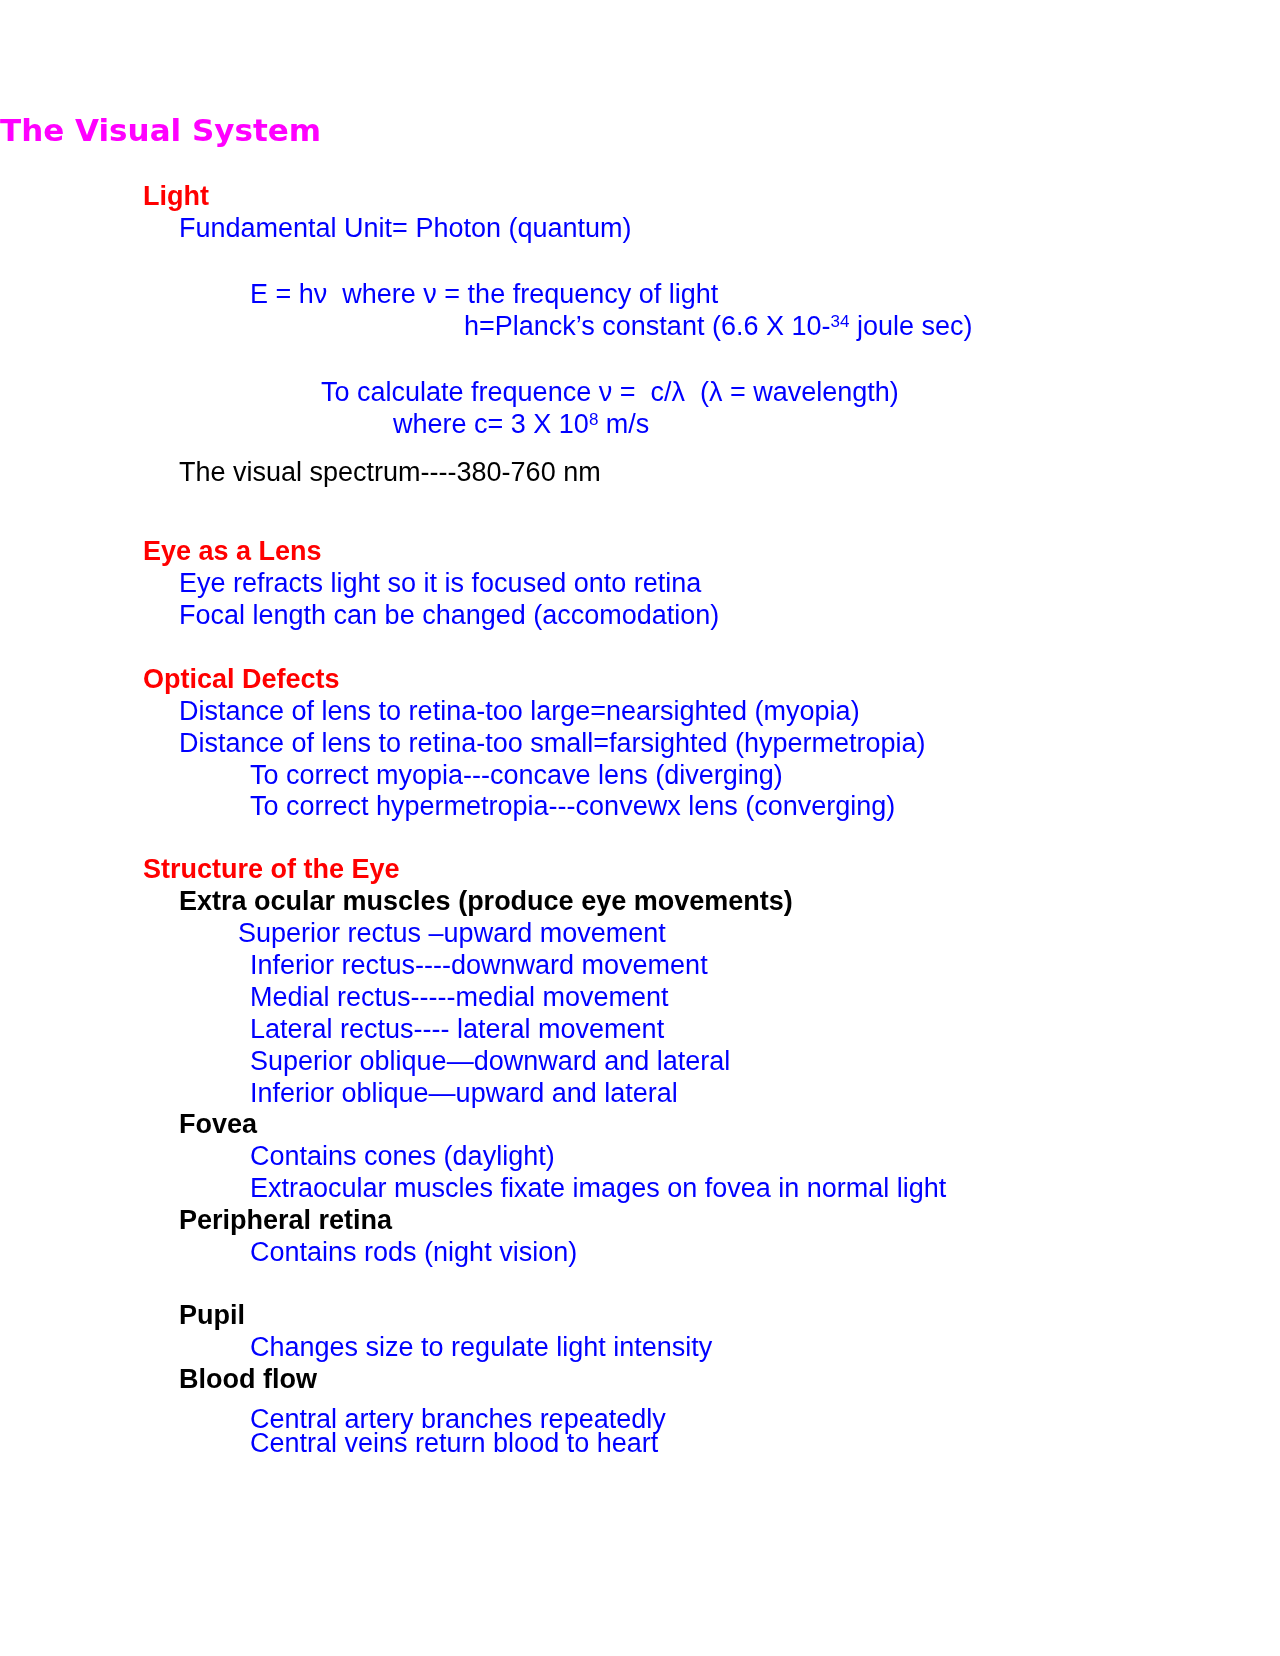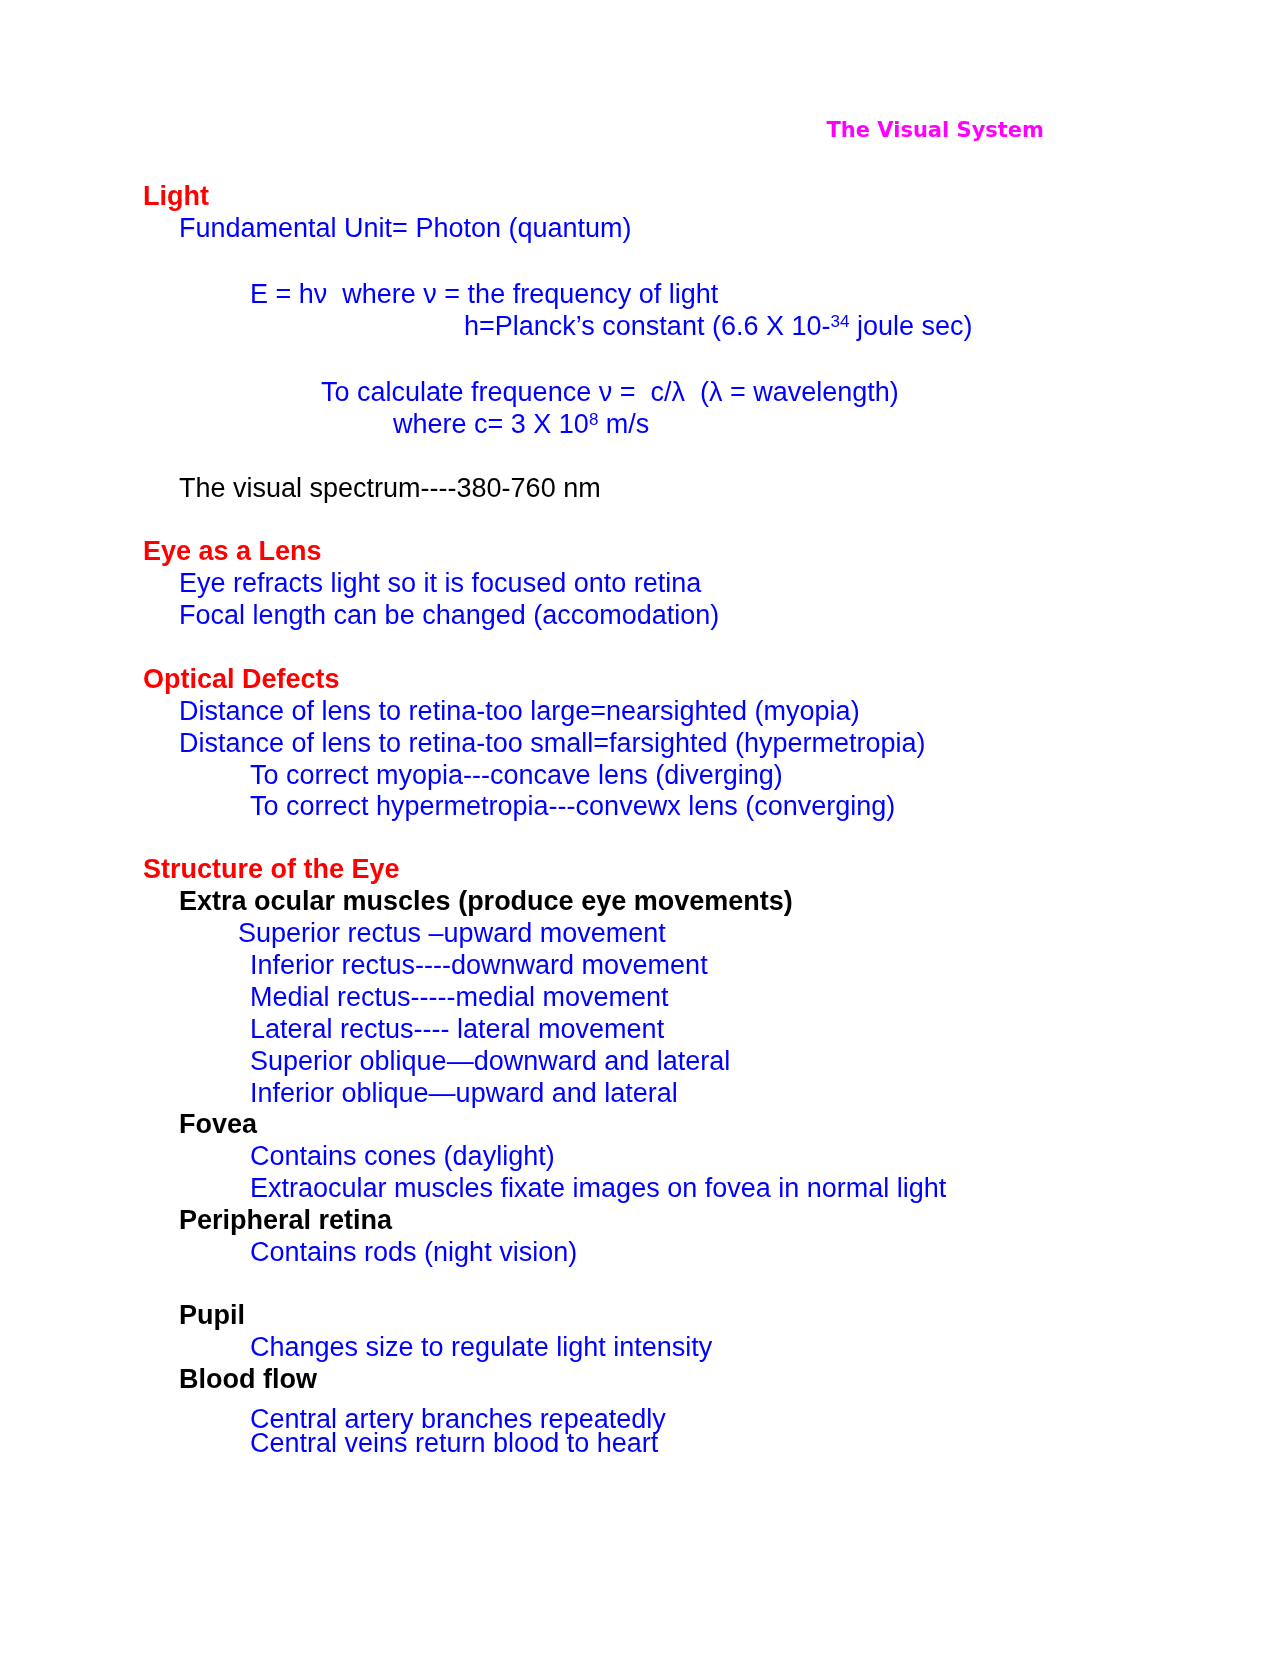--- a/index.html
+++ b/index.html
@@ -1,39 +1,39 @@
 <!DOCTYPE html>
 <html><head>
 <meta charset="utf-8">
 <style>
   html, body { margin: 0; padding: 0; background: #ffffff; }
   body { width: 1280px; height: 1656px; position: relative; overflow: hidden;
          font-family: "Liberation Sans", "DejaVu Sans", sans-serif; }
   .line { position: absolute; white-space: pre; font-size: 27px; line-height: 32px; }
   .title { font-family: "DejaVu Sans", "Liberation Sans", sans-serif; font-weight: bold;
-           font-size: 21px; color: #ff00ff; position: absolute; top: 110px; left: 0; width: 1044px;
-           text-align: right; line-height: 40px; }
+           font-size: 31px; color: #ff00ff; position: absolute; top: 110px; left: 0; width: 1044px;
+           text-align: left; line-height: 40px; }
   .h { color: #ff0000; font-weight: bold; }
   .b { color: #0000ff; }
   .k { color: #000000; }
   .kb { color: #000000; font-weight: bold; }
   sup { font-size: 17px; vertical-align: top; position: relative; top: -4px; }
 </style>
 </head>
 <body>
 
 <div class="title">The Visual System</div>
 
 <div class="line h" style="top:180px;left:143px;">Light</div>
 <div class="line b" style="top:212px;left:179px;">Fundamental Unit= Photon (quantum)</div>
 <div class="line b" style="top:278px;left:250px;">E = hν  where ν = the frequency of light</div>
 <div class="line b" style="top:310px;left:464px;"><span>h=Planck’s constant (6.6 X 10-</span><sup>34</sup><span> joule sec)</span></div>
 <div class="line b" style="top:376px;left:321px;">To calculate frequence ν =  c/λ  (λ = wavelength)</div>
 <div class="line b" style="top:408px;left:393px;"><span>where c= 3 X 10</span><sup>8</sup><span> m/s</span></div>
-<div class="line k" style="top:472px;left:179px;">The visual spectrum----380-760 nm</div>
+<div class="line k" style="top:456px;left:179px;">The visual spectrum----380-760 nm</div>
 
 <div class="line h" style="top:535px;left:143px;">Eye as a Lens</div>
 <div class="line b" style="top:567px;left:179px;">Eye refracts light so it is focused onto retina</div>
 <div class="line b" style="top:599px;left:179px;">Focal length can be changed (accomodation)</div>
 
 <div class="line h" style="top:663px;left:143px;">Optical Defects</div>
 <div class="line b" style="top:695px;left:179px;">Distance of lens to retina-too large=nearsighted (myopia)</div>
 <div class="line b" style="top:727px;left:179px;">Distance of lens to retina-too small=farsighted (hypermetropia)</div>
 <div class="line b" style="top:759px;left:250px;">To correct myopia---concave lens (diverging)</div>
 <div class="line b" style="top:790px;left:250px;">To correct hypermetropia---convewx lens (converging)</div>

